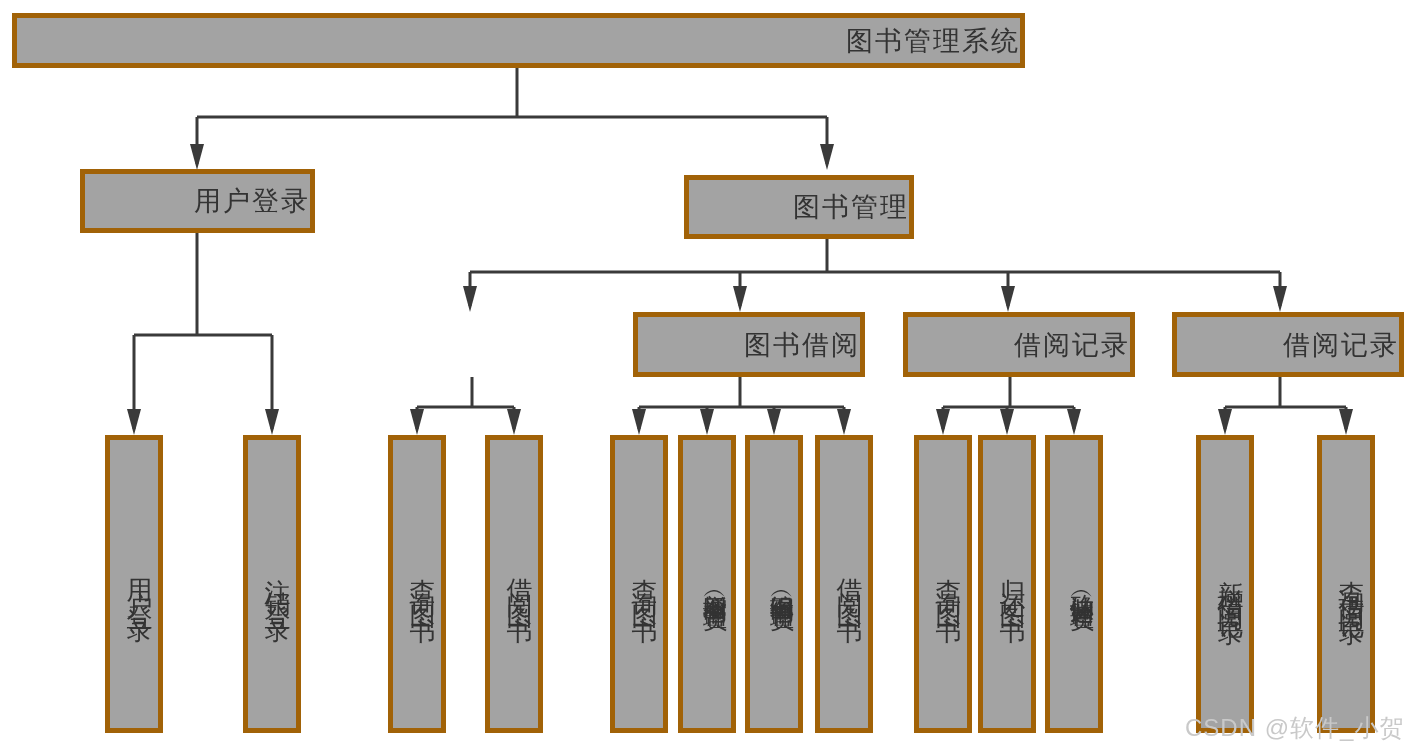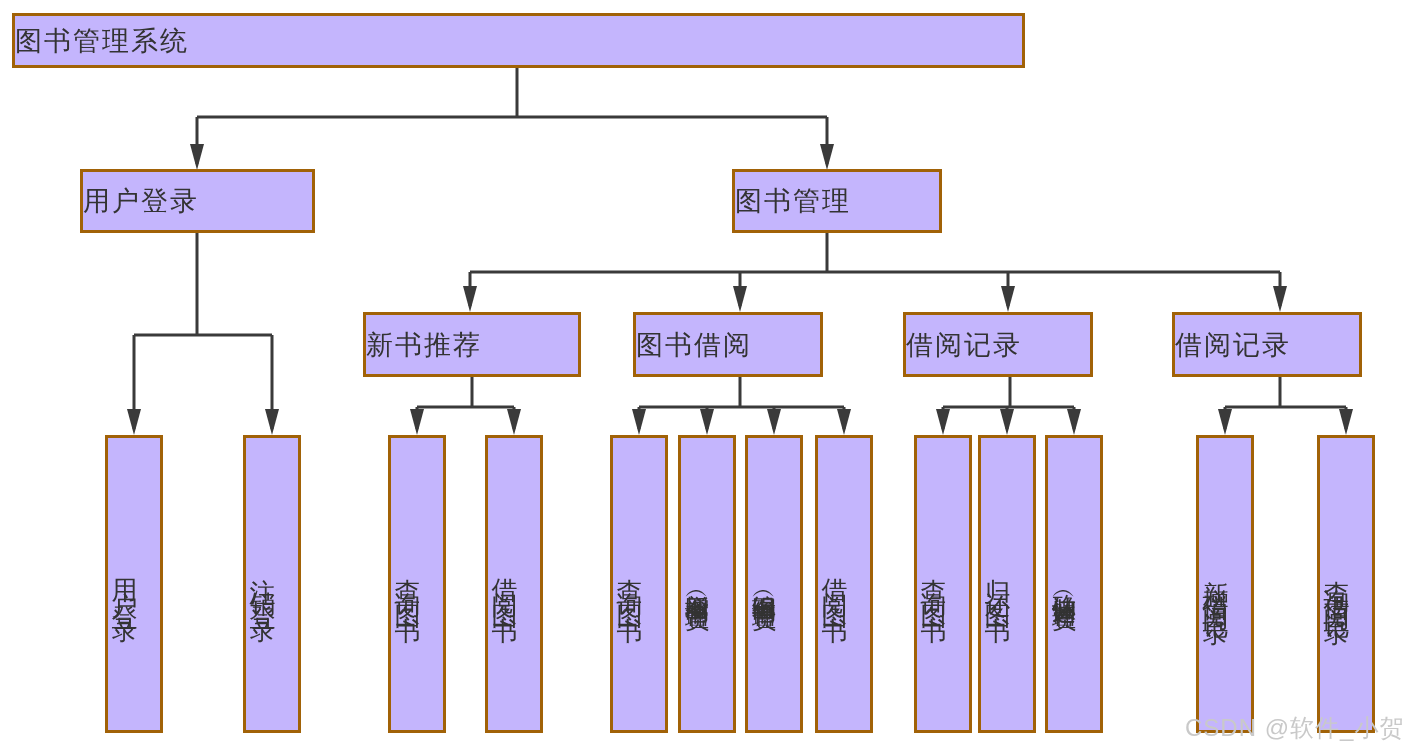--- a/index.html
+++ b/index.html
@@ -19,38 +19,38 @@
     position: absolute;
     left: 0;
     top: 0;
     width: 1405px;
     height: 747px;
     pointer-events: none;
   }
   .node {
     position: absolute;
     box-sizing: border-box;
-    border: 3px solid #a16207;
-    background: #c4b5fd;
+    border: 5px solid #a16207;
+    background: #a3a3a3;
     display: flex;
     align-items: center;
-    justify-content: flex-start;
+    justify-content: flex-end;
     color: #333333;
   }
   .hlabel {
     font-size: 27px;
     letter-spacing: 2px;
     white-space: nowrap;
     color: #333333;
   }
   .root-box   { left: 12px;  top: 13px;  width: 1013px; height: 55px; }
   .l2         { top: 169px;  height: 64px; }
   .l2a        { left: 80px;  width: 235px; }
-  .l2b        { left: 732px; width: 210px; }
-  .l3         { top: 312px;  height: 65px; width: 190px; }
+  .l2b        { left: 684px; width: 230px; margin-top: 6px; }
+  .l3         { top: 312px;  height: 65px; width: 232px; }
   .l3-1       { left: 363px; width: 218px; }
   .l3-2       { left: 633px; }
   .l3-3       { left: 903px; }
   .l3-4       { left: 1172px; }
   .leaf {
     top: 435px;
     width: 58px;
     height: 298px;
   }
   .vtext {
@@ -124,23 +124,20 @@
     <span class="hlabel">图书管理系统</span>
   </div>
 
   <div class="node l2 l2a">
     <span class="hlabel">用户登录</span>
   </div>
   <div class="node l2 l2b">
     <span class="hlabel">图书管理</span>
   </div>
 
-  <div class="node l3 l3-1">
-    <span class="hlabel">新书推荐</span>
-  </div>
   <div class="node l3 l3-2">
     <span class="hlabel">图书借阅</span>
   </div>
   <div class="node l3 l3-3">
     <span class="hlabel">借阅记录</span>
   </div>
   <div class="node l3 l3-4">
     <span class="hlabel">借阅记录</span>
   </div>
 

